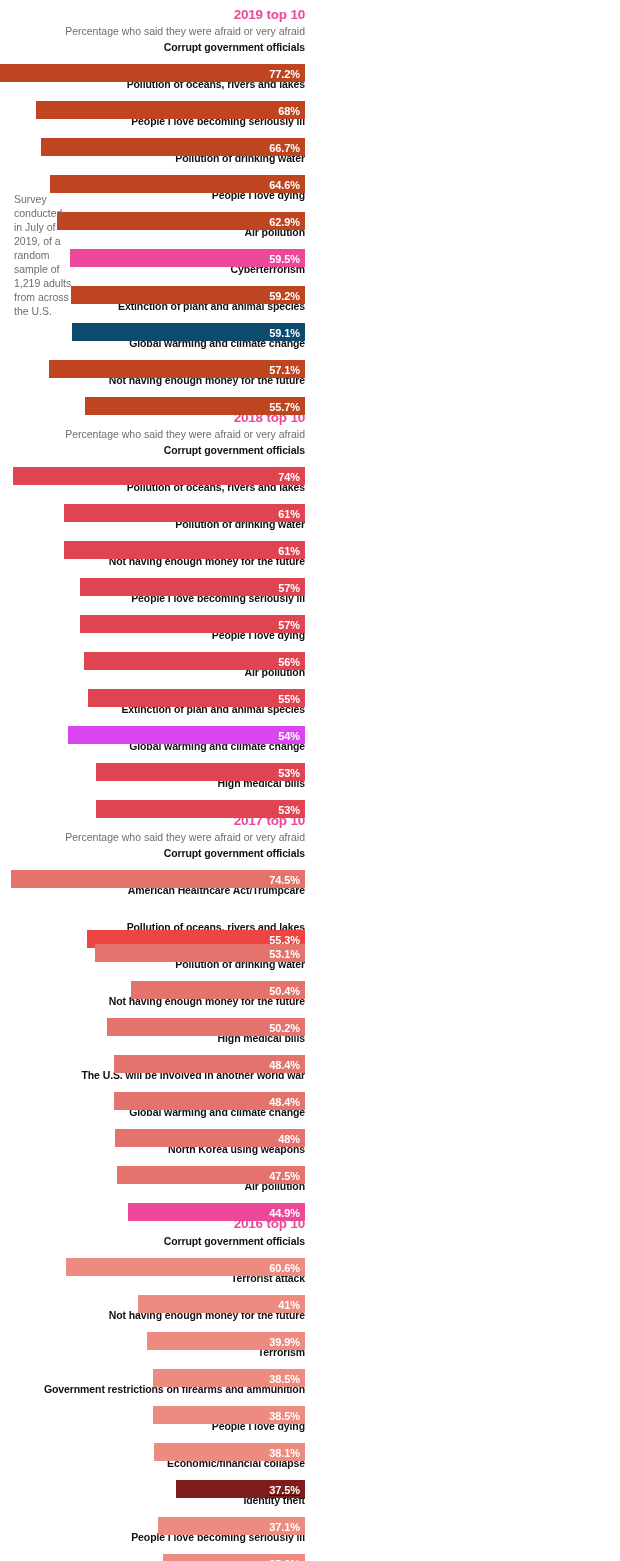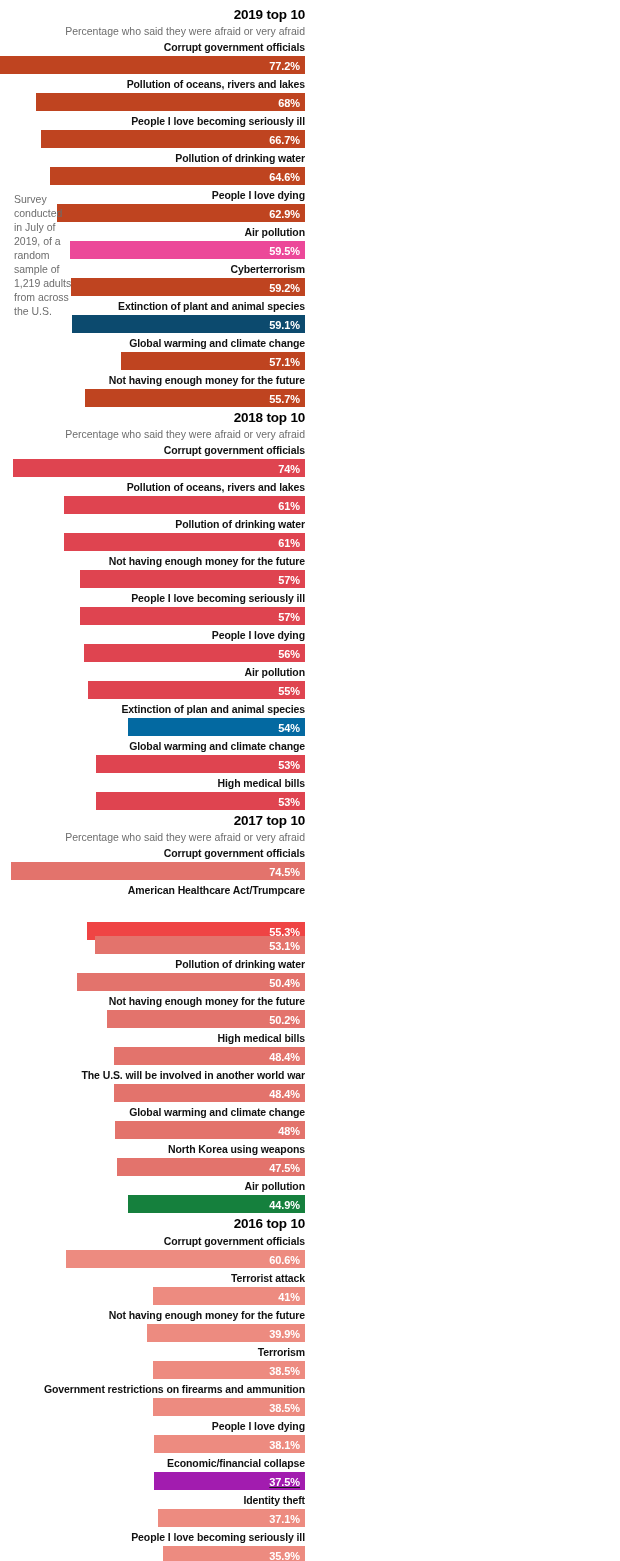--- a/index.html
+++ b/index.html
@@ -25,21 +25,21 @@
     width: 305px;
     text-align: right;
     margin: 0;
     padding: 0;
   }
   .group-title {
     font-size: 13.5px;
     font-weight: bold;
     letter-spacing: -0.2px;
     line-height: 18px;
-    color: #000000;
+    color: #ec4899;
     display: block;
   }
   .group-subtitle {
     font-size: 10.5px;
     font-weight: normal;
     line-height: 15px;
     color: #6d6d6d;
     display: block;
   }
 
@@ -63,21 +63,21 @@
   }
   .bar-track {
     width: 305px;
     height: 18px;
     position: relative;
     margin-bottom: 2px;
   }
   .bar-fill {
     position: absolute;
     right: 0;
-    top: 0;
+    top: 8px;
     height: 18px;
     box-sizing: border-box;
     text-align: right;
   }
   .bar-value {
     font-size: 11px;
     font-weight: bold;
     line-height: 18px;
     color: #ffffff;
     padding-right: 5px;
@@ -151,21 +151,21 @@
         </div>
         <div class="bar-row">
           <span class="bar-label">Extinction of plant and animal species</span>
           <div class="bar-track">
             <div class="bar-fill" style="width: 233.49px; background: #0c4a6e;"><span class="bar-value">59.1%</span></div>
           </div>
         </div>
         <div class="bar-row">
           <span class="bar-label">Global warming and climate change</span>
           <div class="bar-track">
-            <div class="bar-fill" style="width: 184px; background: rgb(191, 68, 32);"><span class="bar-value">57.1%</span></div>
+            <div class="bar-fill" style="width: 256px; background: rgb(191, 68, 32);"><span class="bar-value">57.1%</span></div>
           </div>
         </div>
         <div class="bar-row">
           <span class="bar-label">Not having enough money for the future</span>
           <div class="bar-track">
             <div class="bar-fill" style="width: 220.06px; background: rgb(191, 68, 32);"><span class="bar-value">55.7%</span></div>
           </div>
         </div>
       </div>
       <div class="bar-group">
@@ -211,21 +211,21 @@
         </div>
         <div class="bar-row">
           <span class="bar-label">Air pollution</span>
           <div class="bar-track">
             <div class="bar-fill" style="width: 217.29px; background: rgb(223, 68, 80);"><span class="bar-value">55%</span></div>
           </div>
         </div>
         <div class="bar-row">
           <span class="bar-label">Extinction of plan and animal species</span>
           <div class="bar-track">
-            <div class="bar-fill" style="width: 177px; background: #0369a1;"><span class="bar-value">54%</span></div>
+            <div class="bar-fill" style="width: 237px; background: #d946ef;"><span class="bar-value">54%</span></div>
           </div>
         </div>
         <div class="bar-row">
           <span class="bar-label">Global warming and climate change</span>
           <div class="bar-track">
             <div class="bar-fill" style="width: 209.39px; background: rgb(223, 68, 80);"><span class="bar-value">53%</span></div>
           </div>
         </div>
         <div class="bar-row">
           <span class="bar-label">High medical bills</span>
@@ -253,21 +253,21 @@
         </div>
         <div class="bar-row">
           <span class="bar-label">Pollution of oceans, rivers and lakes</span>
           <div class="bar-track">
             <div class="bar-fill" style="width: 209.79px; background: rgb(227, 115, 108);"><span class="bar-value">53.1%</span></div>
           </div>
         </div>
         <div class="bar-row">
           <span class="bar-label">Pollution of drinking water</span>
           <div class="bar-track">
-            <div class="bar-fill" style="width: 228px; background: rgb(227, 115, 108);"><span class="bar-value">50.4%</span></div>
+            <div class="bar-fill" style="width: 174px; background: rgb(227, 115, 108);"><span class="bar-value">50.4%</span></div>
           </div>
         </div>
         <div class="bar-row">
           <span class="bar-label">Not having enough money for the future</span>
           <div class="bar-track">
             <div class="bar-fill" style="width: 198.33px; background: rgb(227, 115, 108);"><span class="bar-value">50.2%</span></div>
           </div>
         </div>
         <div class="bar-row">
           <span class="bar-label">High medical bills</span>
@@ -289,38 +289,38 @@
         </div>
         <div class="bar-row">
           <span class="bar-label">North Korea using weapons</span>
           <div class="bar-track">
             <div class="bar-fill" style="width: 187.66px; background: rgb(227, 115, 108);"><span class="bar-value">47.5%</span></div>
           </div>
         </div>
         <div class="bar-row">
           <span class="bar-label">Air pollution</span>
           <div class="bar-track">
-            <div class="bar-fill" style="width: 177.39px; background: #15803d;"><span class="bar-value">44.9%</span></div>
+            <div class="bar-fill" style="width: 177.39px; background: #ec4899;"><span class="bar-value">44.9%</span></div>
           </div>
         </div>
       </div>
       <div class="bar-group">
         <div class="group-header">
           <span class="group-title">2016 top 10</span>
         </div>
         <div class="bar-row">
           <span class="bar-label">Corrupt government officials</span>
           <div class="bar-track">
             <div class="bar-fill" style="width: 239.42px; background: rgb(237, 139, 128);"><span class="bar-value">60.6%</span></div>
           </div>
         </div>
         <div class="bar-row">
           <span class="bar-label">Terrorist attack</span>
           <div class="bar-track">
-            <div class="bar-fill" style="width: 152px; background: rgb(237, 139, 128); padding-left: 8px;"><span class="bar-value">41%</span></div>
+            <div class="bar-fill" style="width: 167px; background: rgb(237, 139, 128); padding-left: 8px;"><span class="bar-value">41%</span></div>
           </div>
         </div>
         <div class="bar-row">
           <span class="bar-label">Not having enough money for the future</span>
           <div class="bar-track">
             <div class="bar-fill" style="width: 157.64px; background: rgb(237, 139, 128);"><span class="bar-value">39.9%</span></div>
           </div>
         </div>
         <div class="bar-row">
           <span class="bar-label">Terrorism</span>
@@ -336,21 +336,21 @@
         </div>
         <div class="bar-row">
           <span class="bar-label">People I love dying</span>
           <div class="bar-track">
             <div class="bar-fill" style="width: 150.52px; background: rgb(237, 139, 128);"><span class="bar-value">38.1%</span></div>
           </div>
         </div>
         <div class="bar-row">
           <span class="bar-label">Economic/financial collapse</span>
           <div class="bar-track">
-            <div class="bar-fill" style="width: 151px; background: #a21caf; text-decoration: underline;"><span class="bar-value">37.5%</span></div>
+            <div class="bar-fill" style="width: 129px; background: #7f1d1d; text-decoration: underline;"><span class="bar-value">37.5%</span></div>
           </div>
         </div>
         <div class="bar-row">
           <span class="bar-label">Identity theft</span>
           <div class="bar-track">
             <div class="bar-fill" style="width: 146.57px; background: rgb(237, 139, 128);"><span class="bar-value">37.1%</span></div>
           </div>
         </div>
         <div class="bar-row">
           <span class="bar-label">People I love becoming seriously ill</span>

